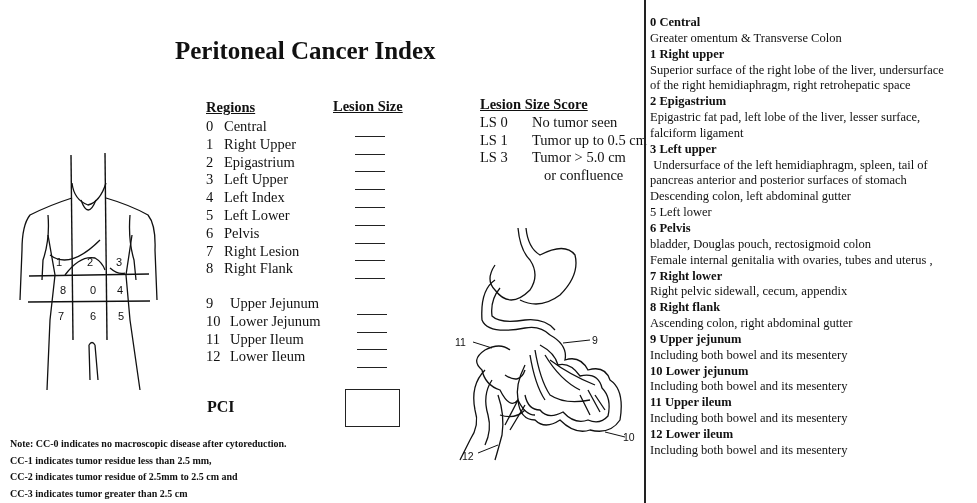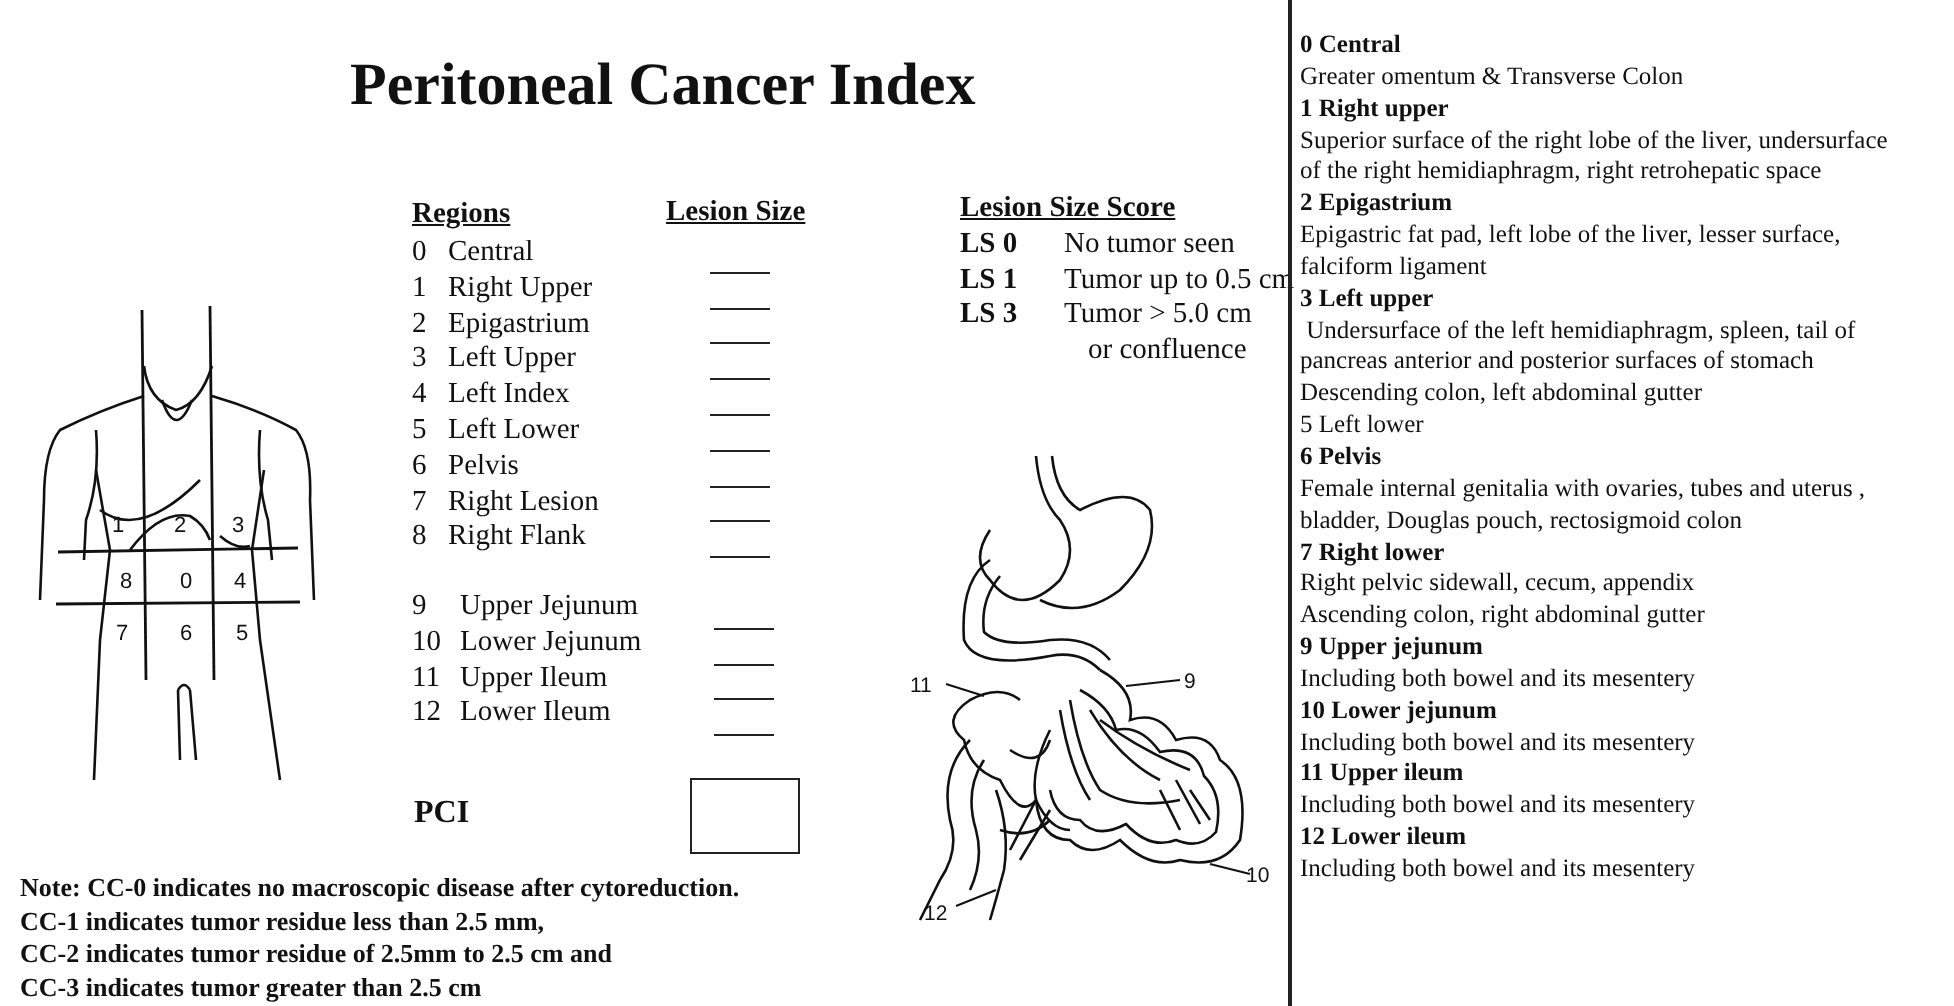--- a/index.html
+++ b/index.html
@@ -1,36 +1,36 @@
 <!DOCTYPE html>
 <html><head>
 <meta charset="utf-8">
 <style>
   html, body { margin: 0; padding: 0; background: #ffffff; }
   body { width: 977px; height: 503px; position: relative; overflow: hidden;
          font-family: "Liberation Serif", "DejaVu Serif", serif; color: #111; }
   .abs { position: absolute; }
-  .title { left: 175px; top: 26px; font-size: 30px; font-weight: bold; white-space: nowrap; }
+  .title { left: 175px; top: 37px; font-size: 25px; font-weight: bold; white-space: nowrap; }
   .hdr { font-weight: bold; text-decoration: underline; font-size: 14.5px; }
   .regions-hdr { left: 206px; top: 99px; }
   .lesion-hdr { left: 333px; top: 98px; }
   .region-list { left: 206px; top: 118px; font-size: 14.5px; line-height: 17.8px; }
   .region-list2 { left: 206px; top: 295px; font-size: 14.5px; line-height: 17.8px; }
   .row { display: flex; white-space: nowrap; }
   .num { width: 18px; }
   .num2 { width: 24px; }
   .blanks { left: 355px; top: 119px; }
   .blanks2 { left: 357px; top: 297px; }
   .blank { width: 30px; height: 17.8px; border-bottom: 1px solid #222; box-sizing: border-box; margin-bottom: 0; }
   .pci-label { left: 207px; top: 398px; font-size: 16px; font-weight: bold; }
   .pci-box { left: 345px; top: 389px; width: 55px; height: 38px; border: 1.5px solid #222; box-sizing: border-box; }
   .ls-hdr { left: 480px; top: 96px; }
   .ls-list { left: 480px; top: 114px; font-size: 14.5px; line-height: 17.5px; }
-  .ls-code { width: 52px; font-weight: bold; }
-  .note { left: 10px; top: 436px; font-size: 13px; font-weight: bold; line-height: 16.5px; white-space: nowrap; }
+  .ls-code { width: 52px; }
+  .note { left: 10px; top: 436px; font-size: 10px; font-weight: bold; line-height: 16.5px; white-space: nowrap; }
   .divider { left: 644px; top: 0; width: 2px; height: 503px; background: #222; }
   .desc { left: 650px; top: 15px; font-size: 12.5px; line-height: 15.85px; white-space: nowrap; }
   .desc .h { font-weight: bold; }
   .desc .h.plain { font-weight: normal; }
   svg text { font-family: "Liberation Sans", "DejaVu Sans", sans-serif; }
 </style>
 </head>
 <body>
 
 <div class="abs title">Peritoneal Cancer Index</div>
@@ -224,24 +224,25 @@
   <div>of the right hemidiaphragm, right retrohepatic space</div>
   <div class="h">2 Epigastrium</div>
   <div>Epigastric fat pad, left lobe of the liver, lesser surface,</div>
   <div>falciform ligament</div>
   <div class="h">3 Left upper</div>
   <div style="white-space:pre"> Undersurface of the left hemidiaphragm, spleen, tail of</div>
   <div>pancreas anterior and posterior surfaces of stomach</div>
   <div>Descending colon, left abdominal gutter</div>
   <div class="h plain">5 Left lower</div>
   <div class="h">6 Pelvis</div>
+  <div>bladder, Douglas pouch, rectosigmoid colon</div>
   <div>Female internal genitalia with ovaries, tubes and uterus ,</div>
-  <div>bladder, Douglas pouch, rectosigmoid colon</div>
   <div class="h">7 Right lower</div>
   <div>Right pelvic sidewall, cecum, appendix</div>
+  <div class="h">8 Right flank</div>
   <div>Ascending colon, right abdominal gutter</div>
   <div class="h">9 Upper jejunum</div>
   <div>Including both bowel and its mesentery</div>
   <div class="h">10 Lower jejunum</div>
   <div>Including both bowel and its mesentery</div>
   <div class="h">11 Upper ileum</div>
   <div>Including both bowel and its mesentery</div>
   <div class="h">12 Lower ileum</div>
   <div>Including both bowel and its mesentery</div>
 </div>

